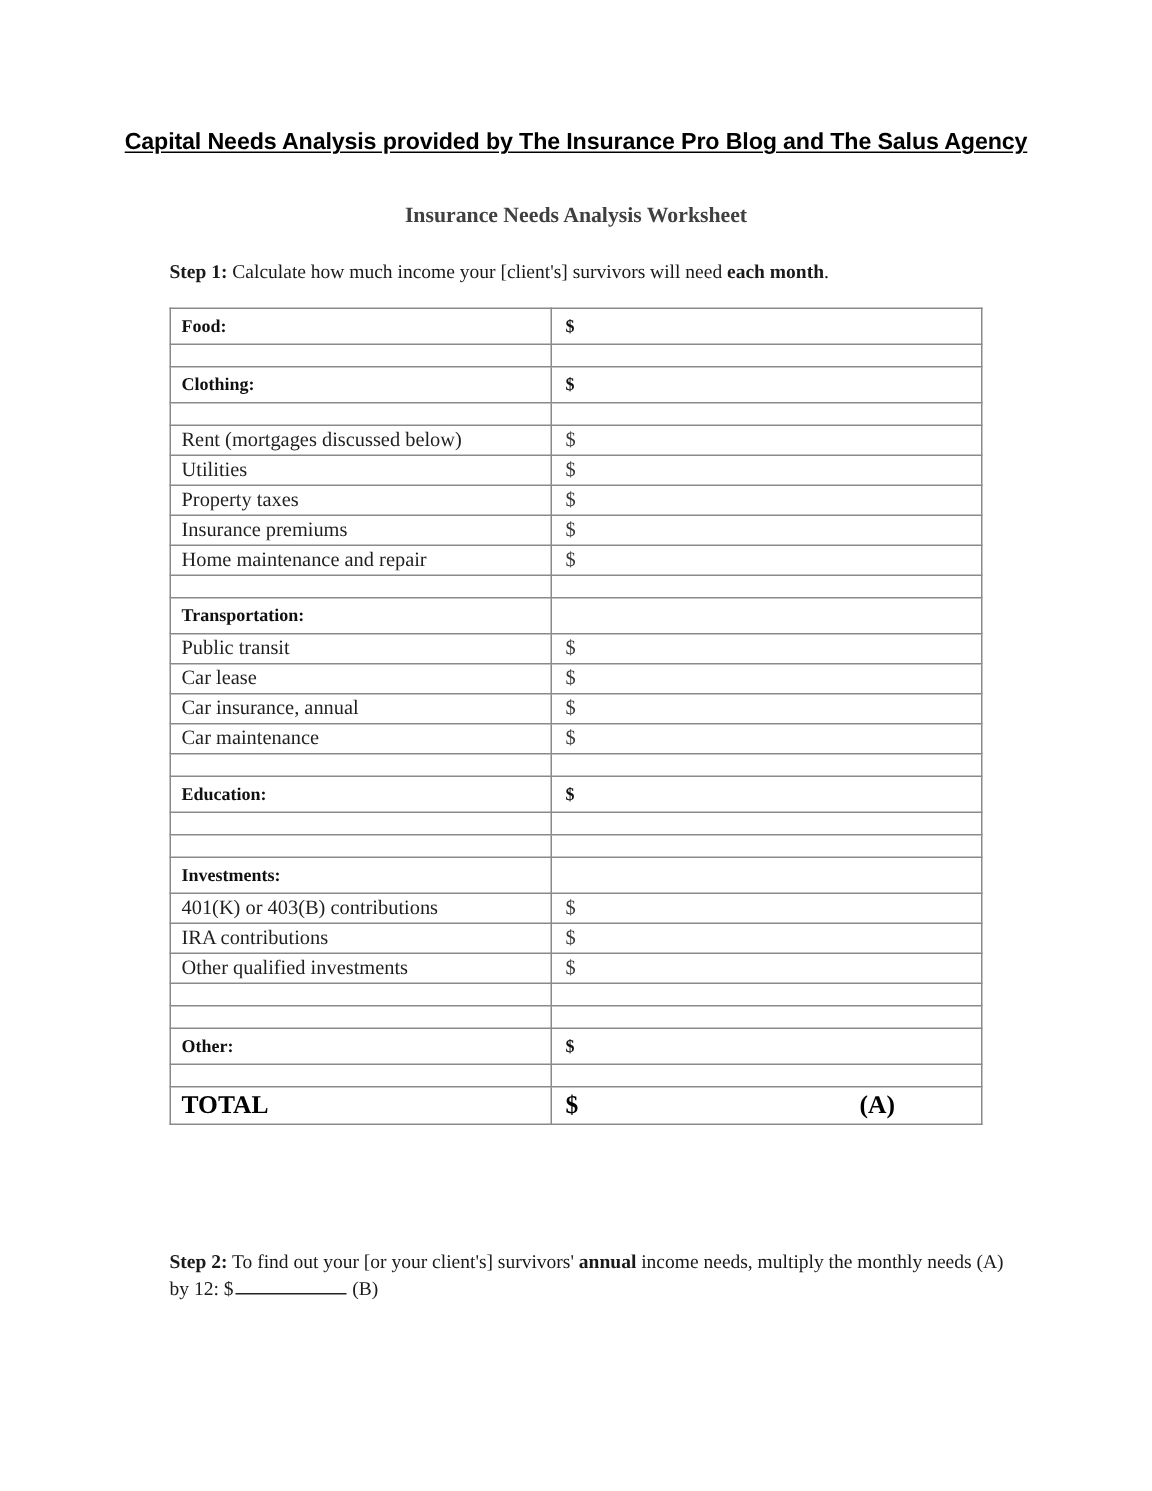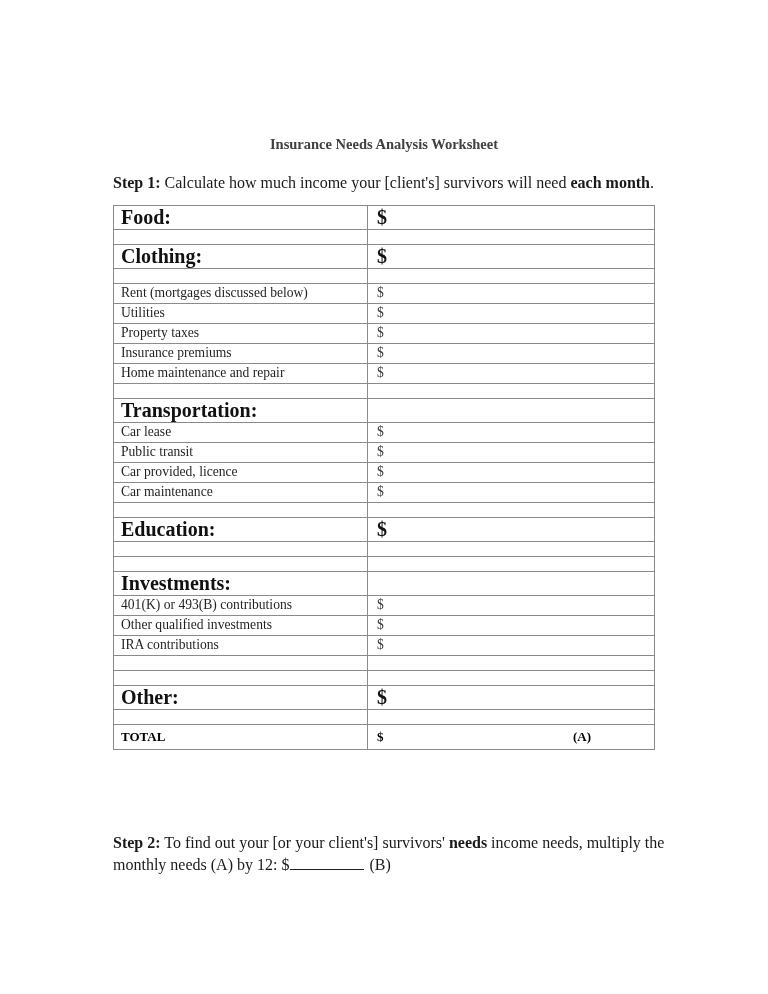--- a/index.html
+++ b/index.html
@@ -51,21 +51,21 @@
     width: 768px;
     text-align: center;
     font-weight: bold;
     font-size: 14.5px;
     color: #404040;
     white-space: nowrap;
   }
 
   .step-line {
     position: absolute;
-    font-size: 16px;
+    font-size: 13px;
     color: #1a1a1a;
     line-height: 1.38;
   }
   .step1 {
     left: 113px;
     top: 172px;
     width: 600px;
   }
   .step2 {
     left: 113px;
@@ -98,24 +98,24 @@
     padding: 0 0 0 7px;
     vertical-align: middle;
     line-height: 1.05;
     overflow: hidden;
     white-space: nowrap;
   }
   .worksheet col.c-label { width: 254px; }
   .worksheet col.c-value { width: 287px; }
 
   
-  tr.r-head td  { height: 23px; font-weight: bold; font-size: 20px; color: #111; }
+  tr.r-head td  { height: 23px; font-weight: bold; font-size: 12px; color: #111; }
   tr.r-item td  { height: 19px; font-weight: normal; }
   tr.r-gap  td  { height: 14px; }
-  tr.r-total td { height: 24px; font-weight: bold; font-size: 13px; color: #000; }
+  tr.r-total td { height: 24px; font-weight: bold; font-size: 17px; color: #000; }
 
   td.val { position: relative; padding-left: 9px; }
   td.val .amt { color: #333; }
   tr.r-head td.val .amt { font-weight: bold; color: #111; }
   tr.r-item td.val .amt { font-weight: normal; color: #3a3a3a; }
   tr.r-total td.val .amt { font-weight: bold; color: #000; }
 
   td.val .ref {
     position: absolute;
     left: 205px;
@@ -123,20 +123,23 @@
     transform: translateY(-50%);
     font-weight: bold;
     color: #000;
   }
 </style>
 </head>
 <body>
 
 <div class="page">
 
+  <div class="doc-title">
+    <span class="u">Capital Needs Analysis provided by The Insurance Pro Blog and The Salus Agency</span>
+  </div>
 
   <div class="doc-subtitle">Insurance Needs Analysis Worksheet</div>
 
   <div class="step-line step1">
     <b>Step 1:</b><span> Calculate how much income your [client's] survivors will need </span><b>each month</b><span>.</span>
   </div>
 
   <table class="worksheet">
     <colgroup>
       <col class="c-label">
@@ -181,29 +184,29 @@
         </tr>
         <tr class="r-gap">
           <td class="lbl"></td>
           <td class="val"></td>
         </tr>
         <tr class="r-head">
           <td class="lbl">Transportation:</td>
           <td class="val"></td>
         </tr>
         <tr class="r-item">
+          <td class="lbl">Public transit</td>
+          <td class="val"><span class="amt">$</span></td>
+        </tr>
+        <tr class="r-item">
           <td class="lbl">Car lease</td>
           <td class="val"><span class="amt">$</span></td>
         </tr>
         <tr class="r-item">
-          <td class="lbl">Public transit</td>
-          <td class="val"><span class="amt">$</span></td>
-        </tr>
-        <tr class="r-item">
-          <td class="lbl">Car provided, licence</td>
+          <td class="lbl">Car insurance, annual</td>
           <td class="val"><span class="amt">$</span></td>
         </tr>
         <tr class="r-item">
           <td class="lbl">Car maintenance</td>
           <td class="val"><span class="amt">$</span></td>
         </tr>
         <tr class="r-gap">
           <td class="lbl"></td>
           <td class="val"></td>
         </tr>
@@ -217,29 +220,29 @@
         </tr>
         <tr class="r-gap">
           <td class="lbl"></td>
           <td class="val"></td>
         </tr>
         <tr class="r-head">
           <td class="lbl">Investments:</td>
           <td class="val"></td>
         </tr>
         <tr class="r-item">
-          <td class="lbl">401(K) or 493(B) contributions</td>
+          <td class="lbl">401(K) or 403(B) contributions</td>
+          <td class="val"><span class="amt">$</span></td>
+        </tr>
+        <tr class="r-item">
+          <td class="lbl">IRA contributions</td>
           <td class="val"><span class="amt">$</span></td>
         </tr>
         <tr class="r-item">
           <td class="lbl">Other qualified investments</td>
-          <td class="val"><span class="amt">$</span></td>
-        </tr>
-        <tr class="r-item">
-          <td class="lbl">IRA contributions</td>
           <td class="val"><span class="amt">$</span></td>
         </tr>
         <tr class="r-gap">
           <td class="lbl"></td>
           <td class="val"></td>
         </tr>
         <tr class="r-gap">
           <td class="lbl"></td>
           <td class="val"></td>
         </tr>
@@ -252,16 +255,16 @@
           <td class="val"></td>
         </tr>
         <tr class="r-total">
           <td class="lbl">TOTAL</td>
           <td class="val"><span class="amt">$</span><span class="ref">(A)</span></td>
         </tr>
       </tbody>
   </table>
 
   <div class="step-line step2">
-    <b>Step 2:</b><span> To find out your [or your client's] survivors' </span><b>needs</b><span> income needs, multiply the monthly needs (A) by 12: $</span><span class="blank-fill"></span><span> (B)</span>
+    <b>Step 2:</b><span> To find out your [or your client's] survivors' </span><b>annual</b><span> income needs, multiply the monthly needs (A) by 12: $</span><span class="blank-fill"></span><span> (B)</span>
   </div>
 
 </div>
 
 </body></html>

